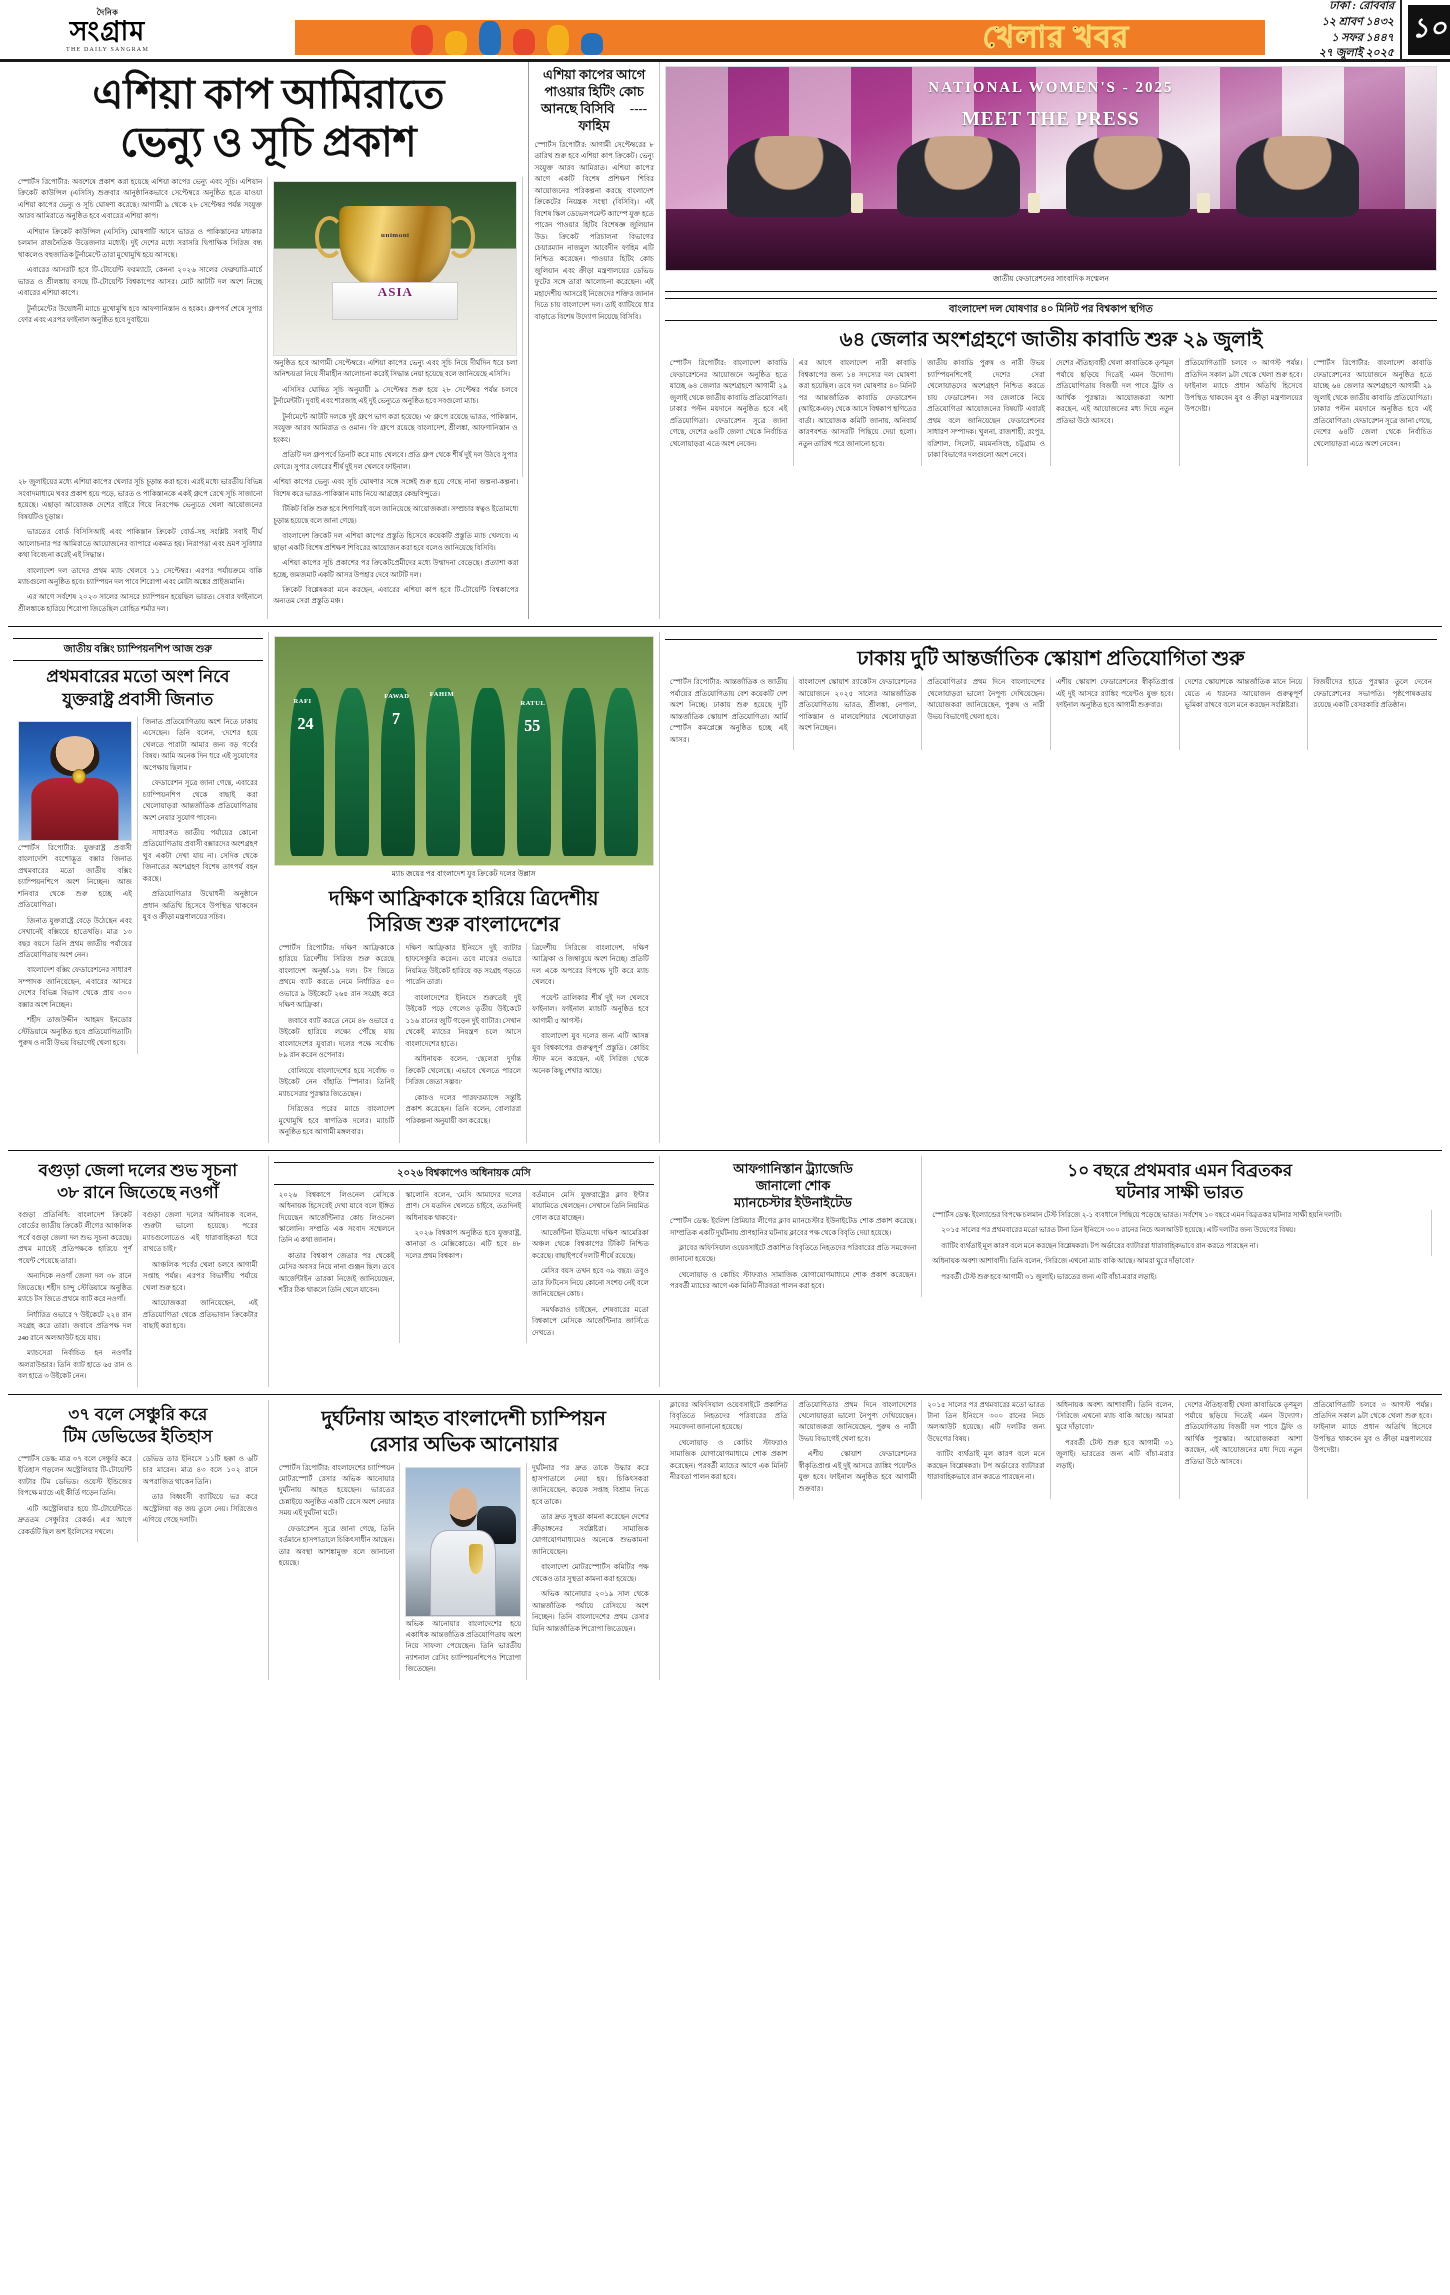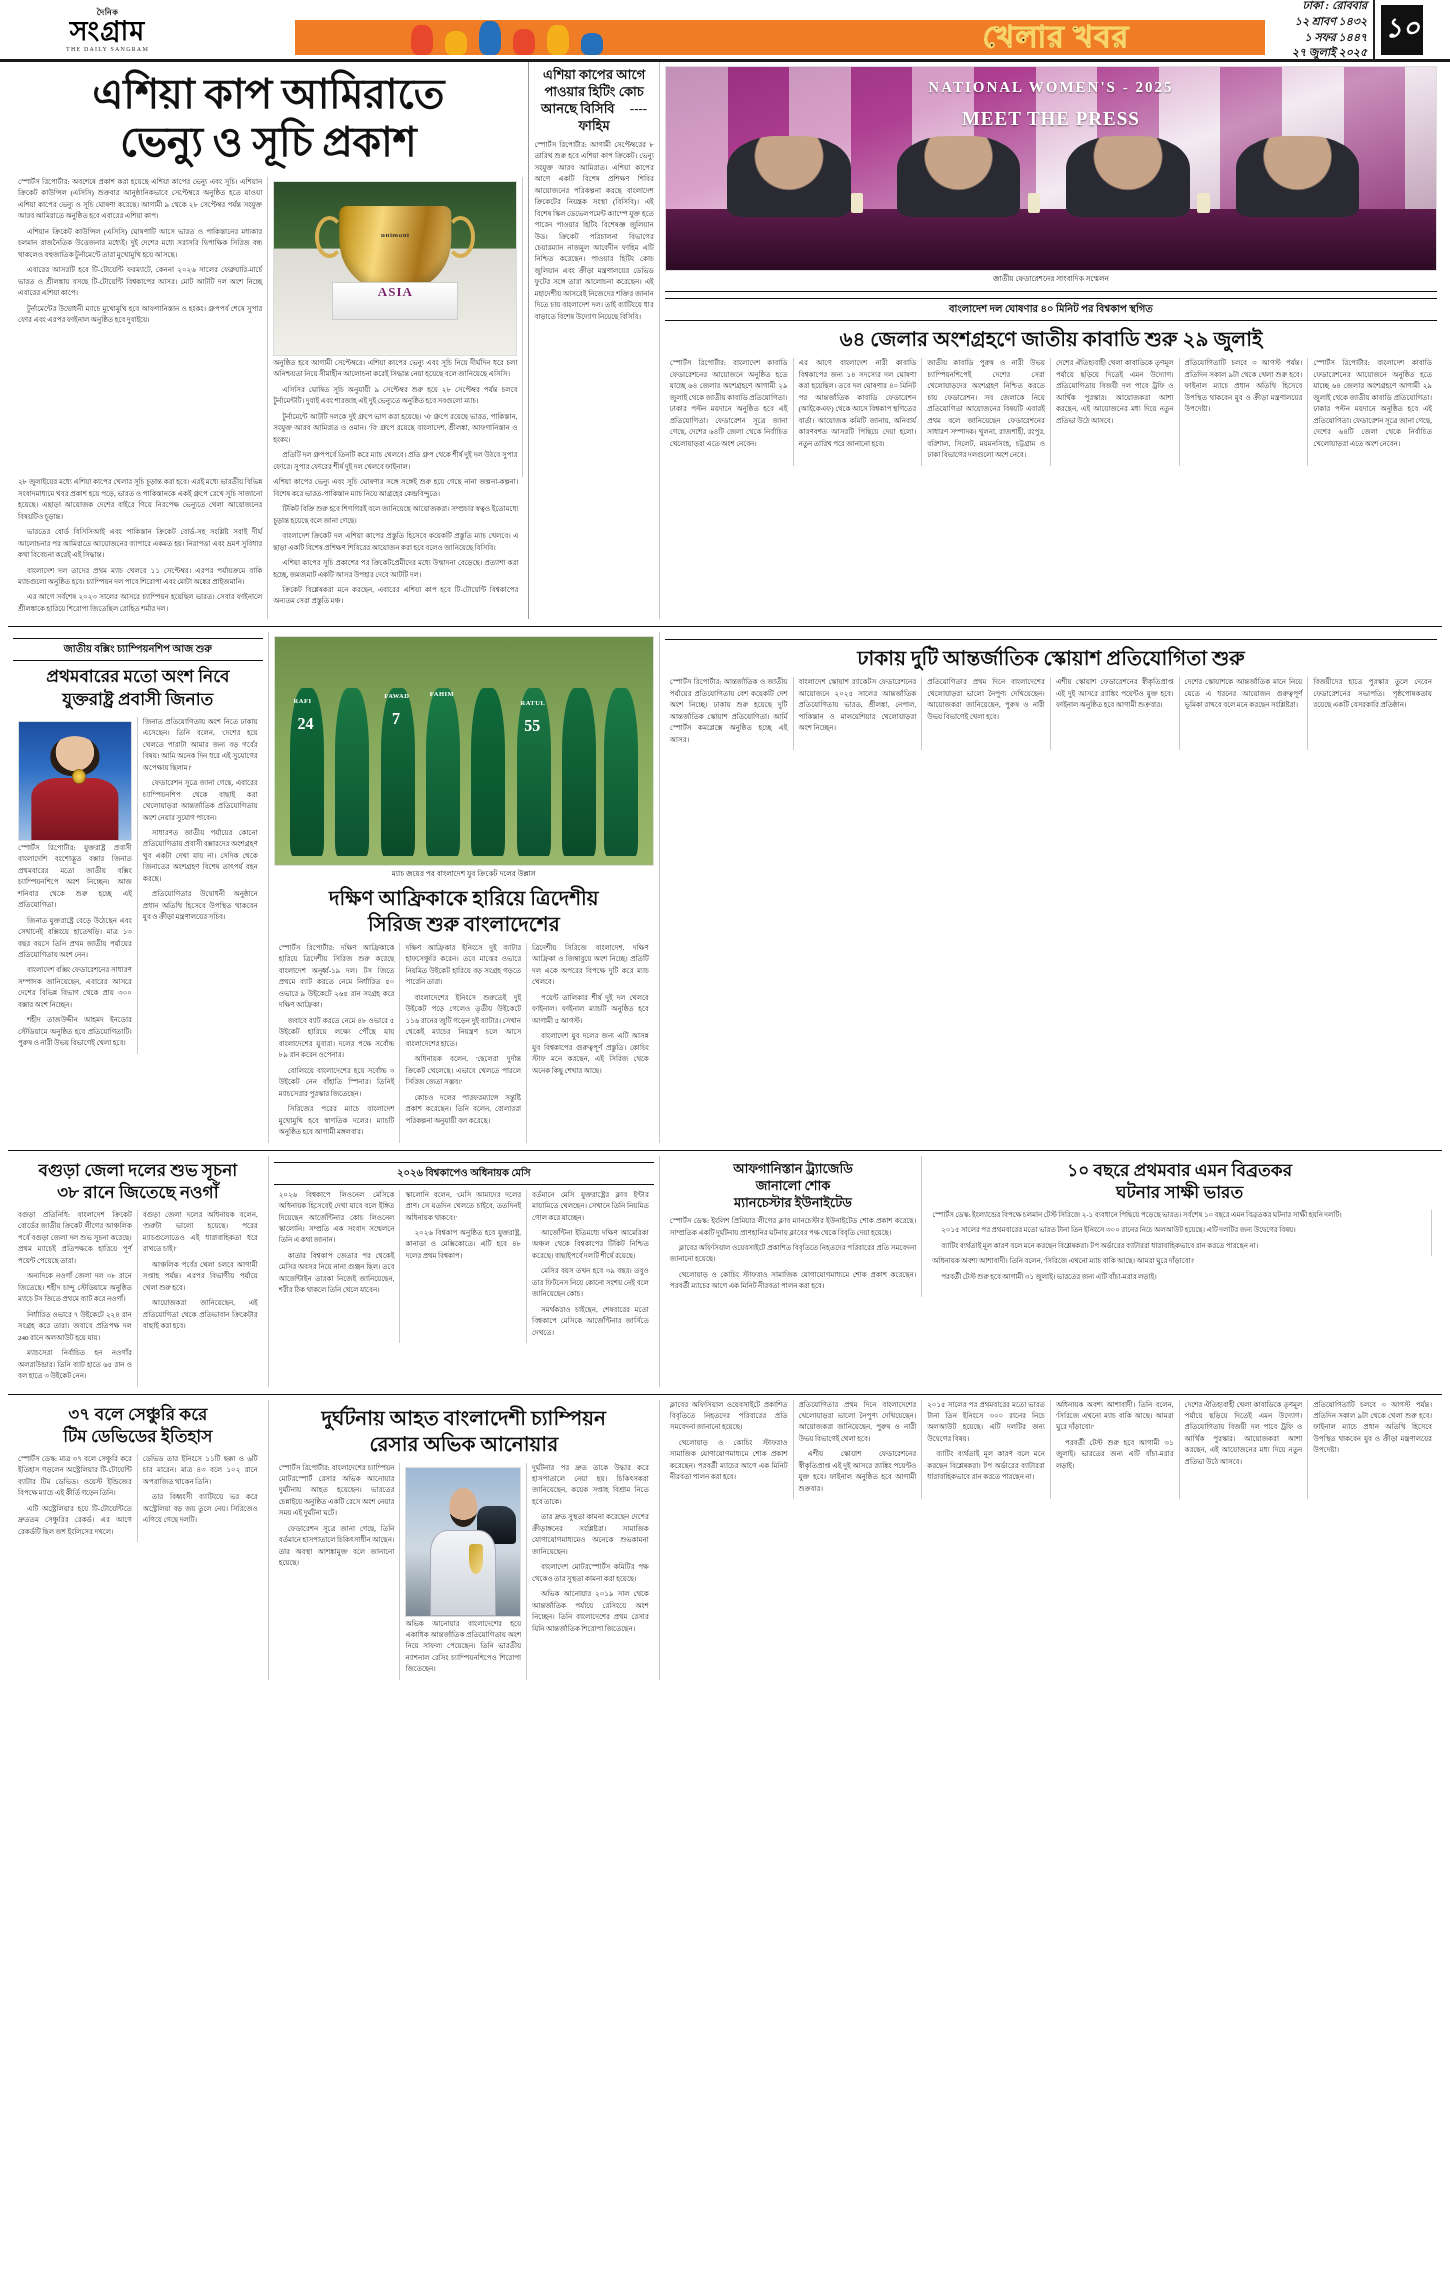--- a/index.html
+++ b/index.html
@@ -67,21 +67,21 @@
     position: absolute; right: 14%; top: 50%;
     transform: translateY(-50%);
     font-size: 30px; font-weight: bold;
     color: #1a1a1a;
     -webkit-text-stroke: 1px #f8d56b;
     letter-spacing: 1px;
     white-space: nowrap;
   }
   .mast-date {
     width: 185px;
-    display: flex; align-items: center; justify-content: center;
+    display: flex; align-items: center; justify-content: flex-end;
     gap: 6px;
   }
   .mast-date .dlines {
     text-align: right; font-size: 11px; line-height: 1.45;
     font-weight: bold; font-style: italic; color: #111;
     border-right: 2px solid #222; padding-right: 6px;
   }
   .mast-date .pageno {
     background: #111; color: #fff;
     width: 42px; height: 50px;

